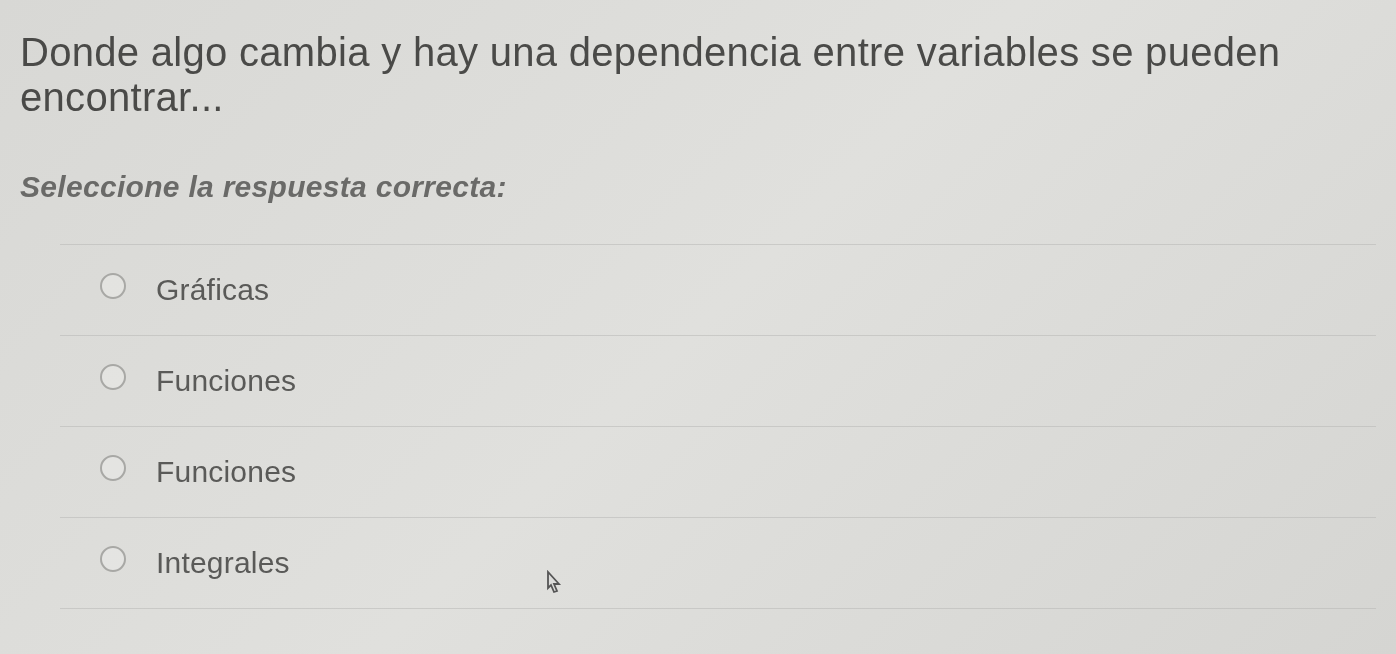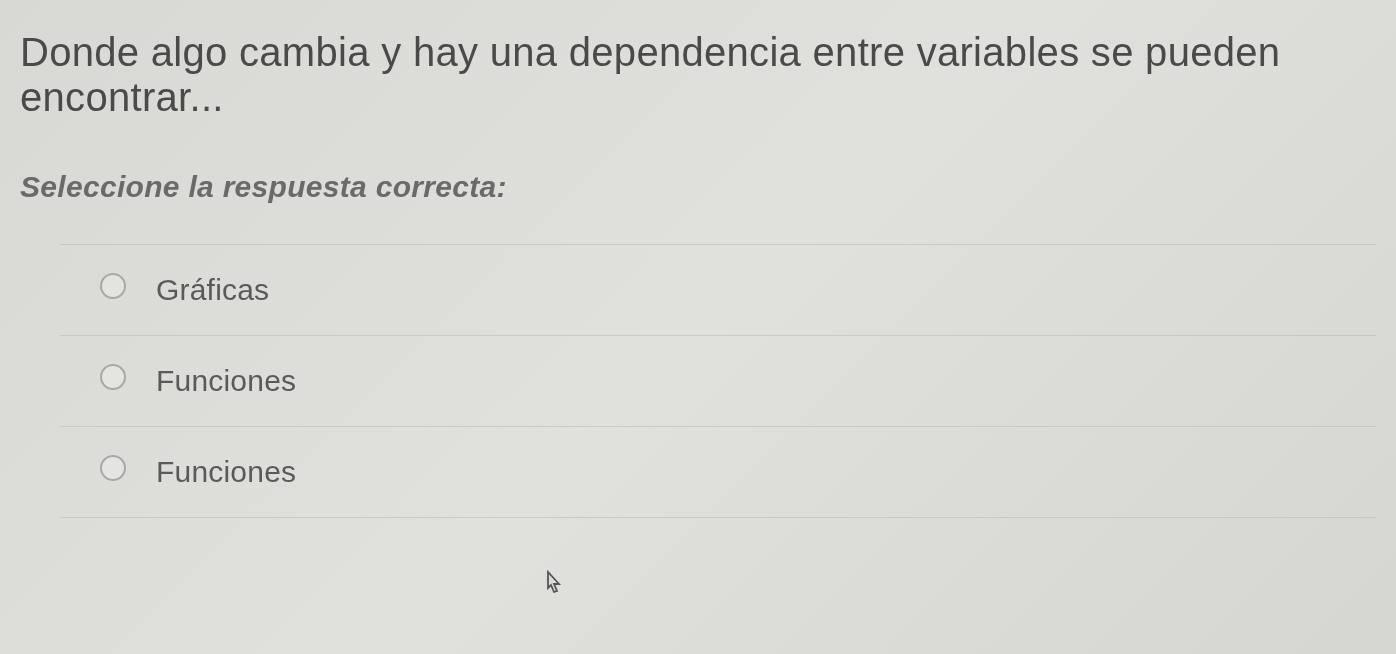--- a/index.html
+++ b/index.html
@@ -85,20 +85,24 @@
   <div class="option-row">
     <div class="radio-button"></div>
     <div class="option-label">Funciones</div>
   </div>
 
   <div class="option-row">
     <div class="radio-button"></div>
     <div class="option-label">Funciones</div>
   </div>
 
+  <div class="option-row">
+    <div class="radio-button"></div>
+    <div class="option-label">Integrales</div>
+  </div>
 
 </div>
 
 <div class="cursor-icon">
   <svg width="26" height="30" viewBox="0 0 26 30" fill="none" stroke="#555" stroke-width="1.8">
     <path d="M8 2 L8 18 L11 15 L14 22 L17 21 L14 14 L19 14 Z" fill="rgba(220,220,218,0.3)"></path>
   </svg>
 </div>
 
 </body></html>

